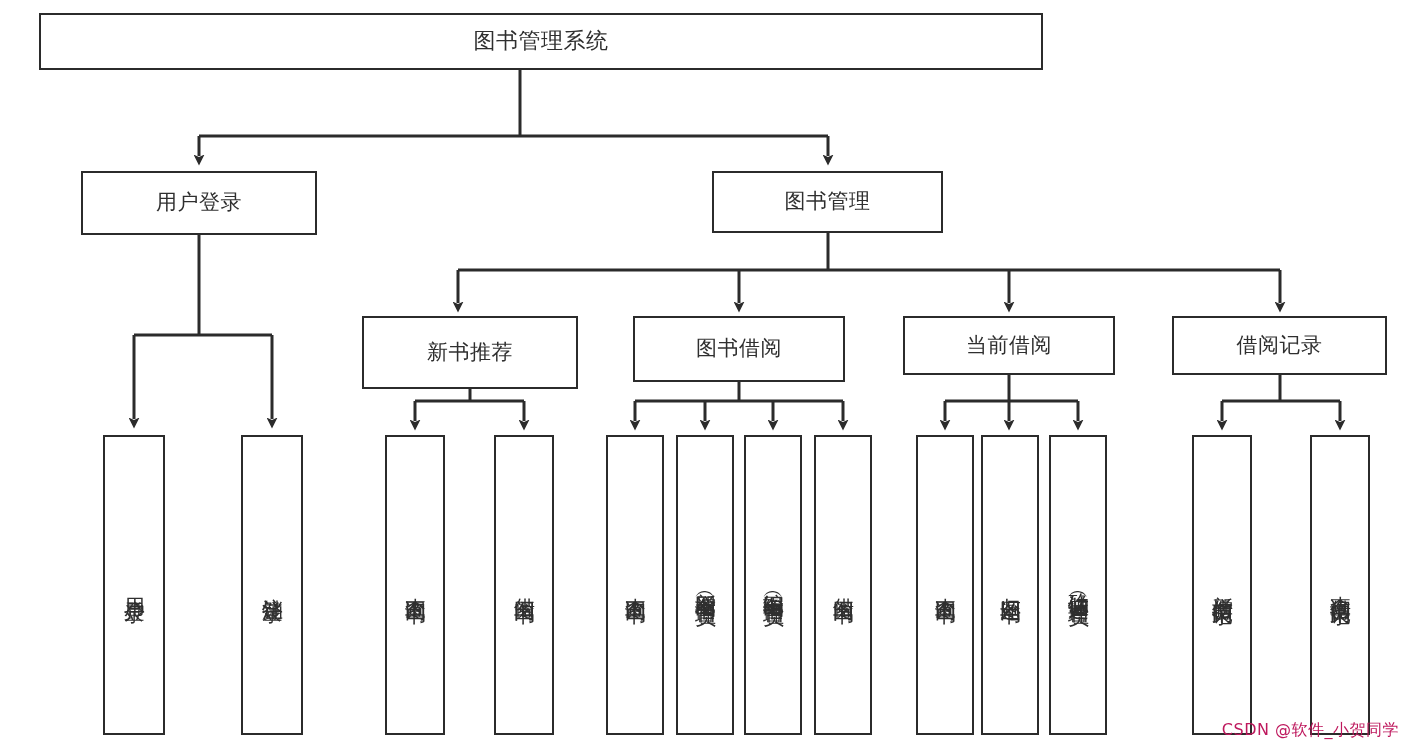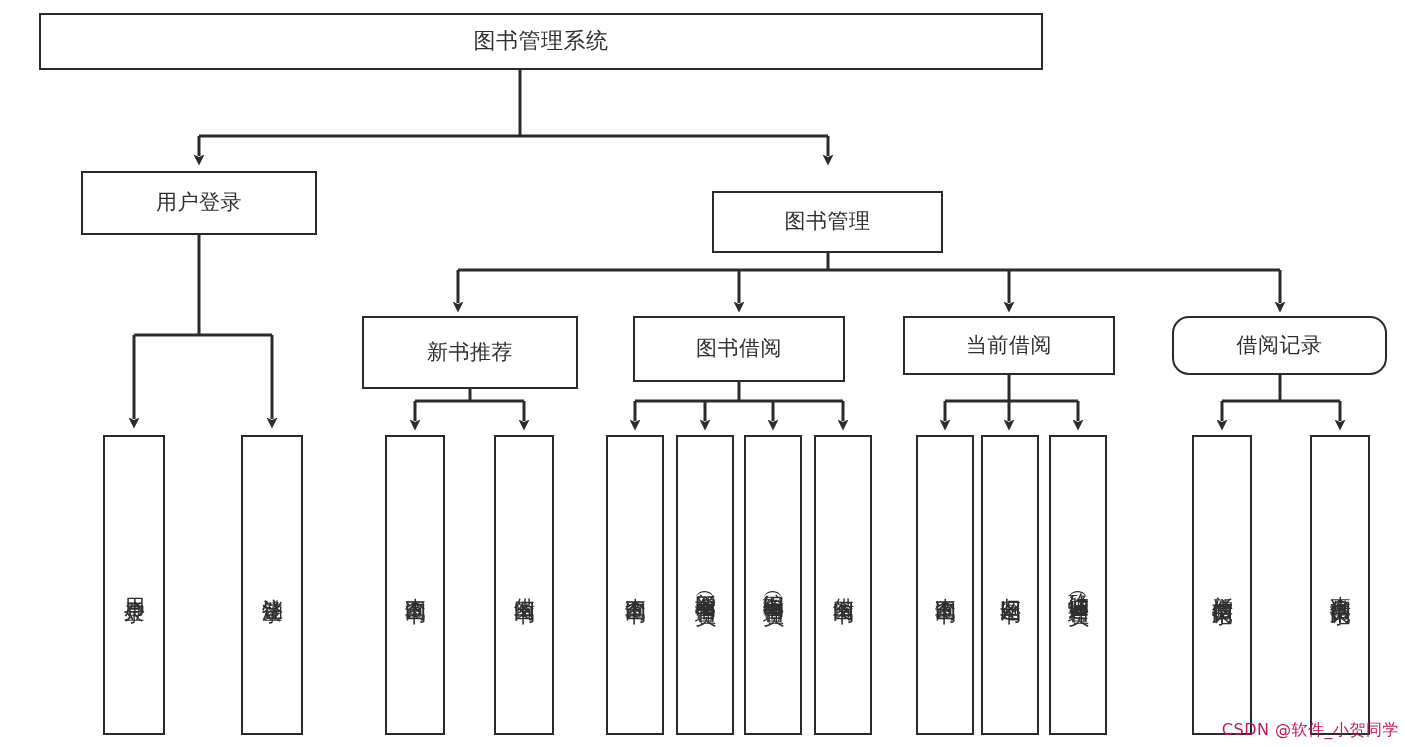--- a/index.html
+++ b/index.html
@@ -129,34 +129,34 @@
     </g>
   </svg>
 
   <div class="node root" style="left:18px; top:13px; width:1004px; height:57px;margin-left:21px;">
     <span class="node-label">图书管理系统</span>
   </div>
 
   <div class="node mid" style="left:81px; top:171px; width:236px; height:64px;">
     <span class="node-label">用户登录</span>
   </div>
-  <div class="node mid" style="left:712px; top:171px; width:231px; height:62px;margin-top:20px;">
+  <div class="node mid" style="left:712px; top:171px; width:231px; height:62px;">
     <span class="node-label">图书管理</span>
   </div>
 
   <div class="node mid" style="left:362px; top:316px; width:216px; height:73px;">
     <span class="node-label">新书推荐</span>
   </div>
   <div class="node mid" style="left:633px; top:316px; width:212px; height:66px;">
     <span class="node-label">图书借阅</span>
   </div>
   <div class="node mid" style="left:903px; top:316px; width:212px; height:59px;">
     <span class="node-label">当前借阅</span>
   </div>
-  <div class="node mid" style="left:1172px; top:316px; width:215px; height:59px;border-radius:17px;">
+  <div class="node mid" style="left:1172px; top:316px; width:215px; height:59px;">
     <span class="node-label">借阅记录</span>
   </div>
 
   <div class="node leaf" style="left:103px; top:435px; width:62px; height:300px;">
     <span class="node-label">用户登录</span>
   </div>
   <div class="node leaf" style="left:241px; top:435px; width:62px; height:300px;">
     <span class="node-label">注销登录</span>
   </div>
 

